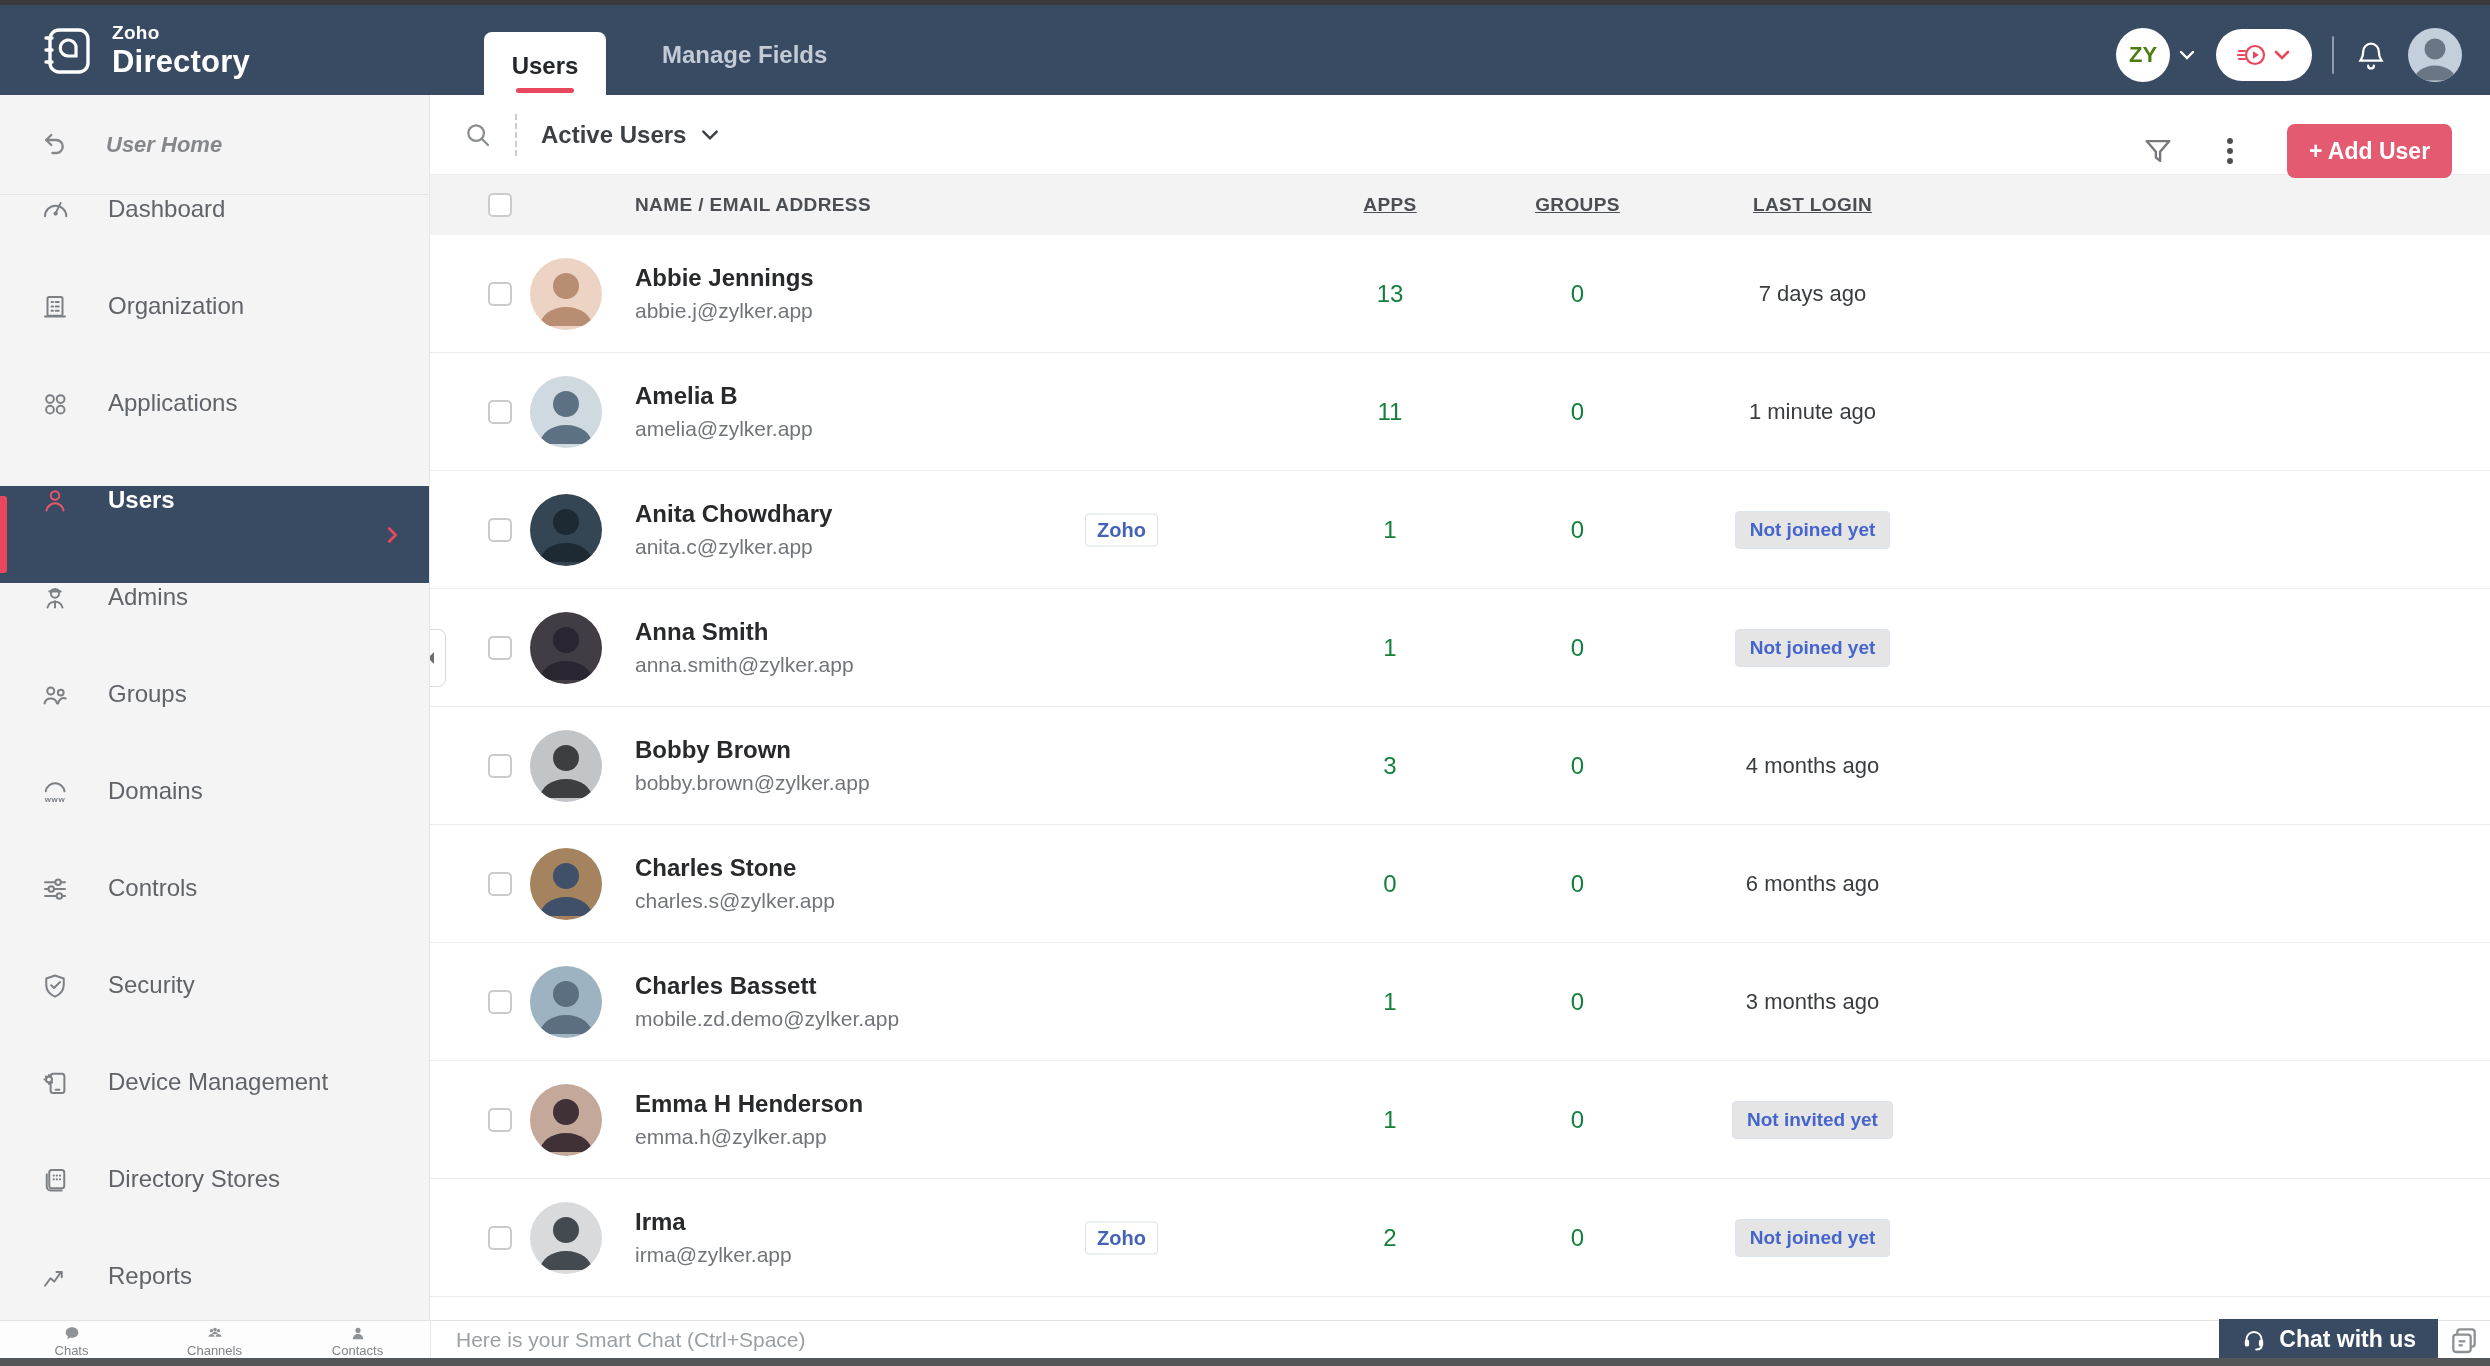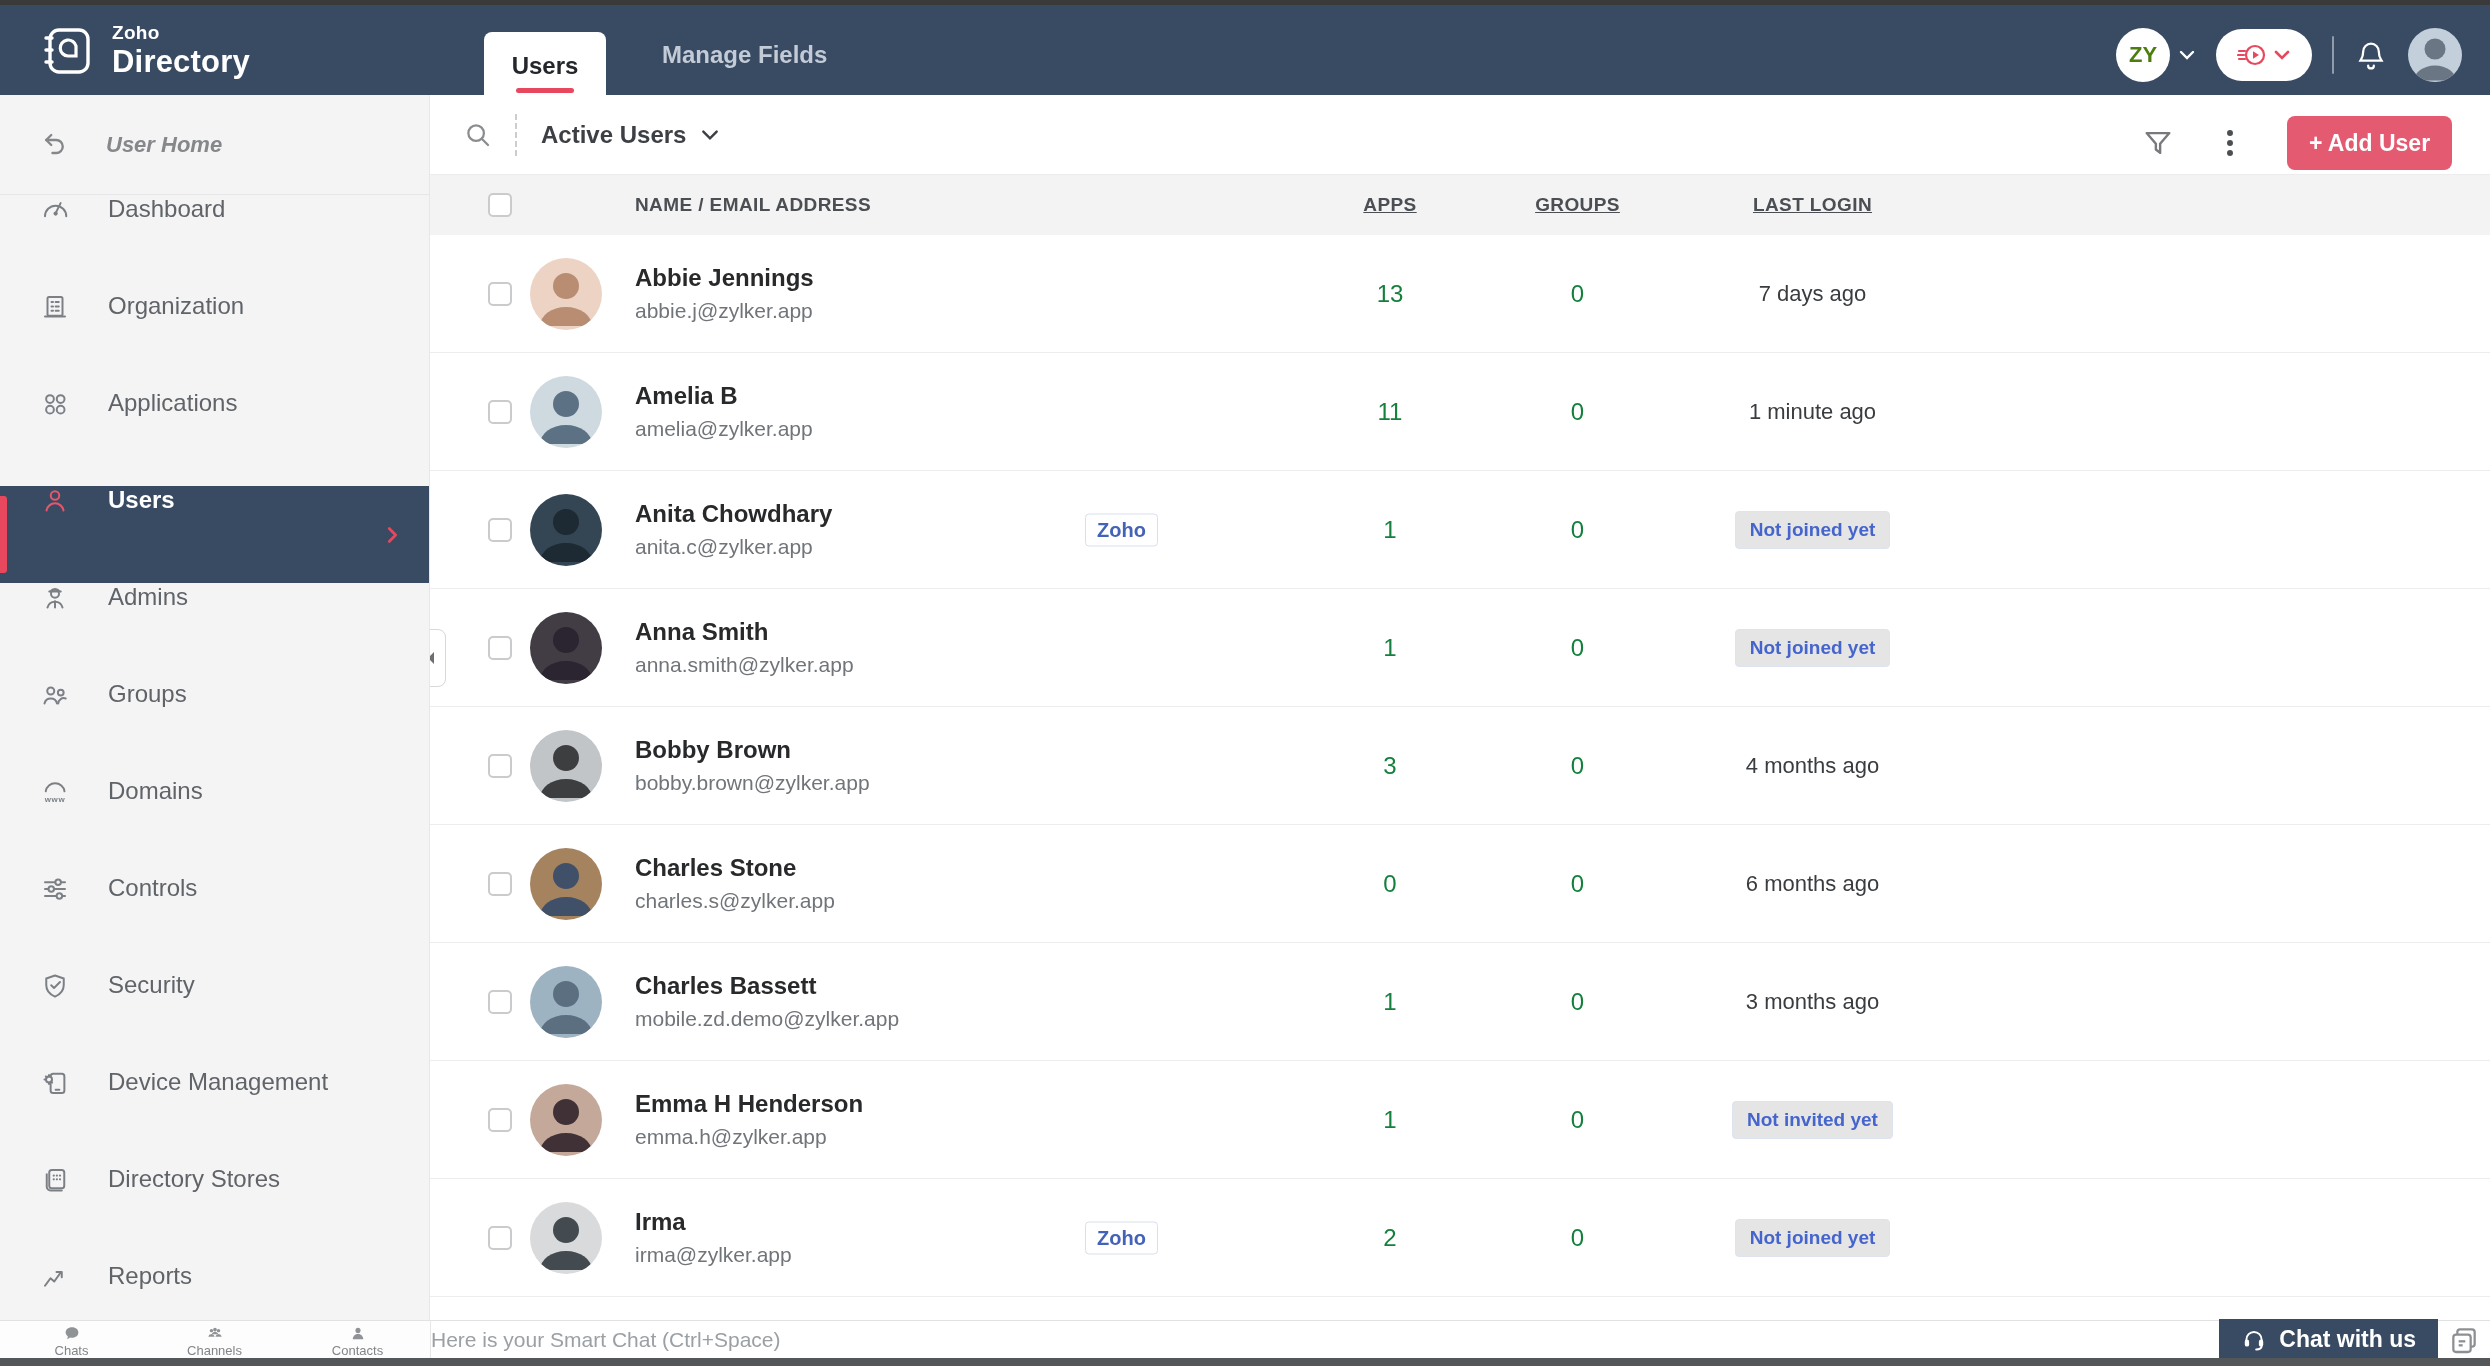--- a/index.html
+++ b/index.html
@@ -48,21 +48,21 @@
 
   
   .content { position:relative; flex:1; background:#fff; overflow:hidden; }
   .collapse-handle { position:absolute; left:-14px; top:534px; width:30px; height:58px; background:#fff; border:1px solid #d8d8da; border-radius:8px; z-index:20; display:flex; align-items:center; justify-content:center; color:#6b6e72; font-size:18px; cursor:pointer; }
 
   .toolbar { position:relative; height:80px; border-bottom:1px solid #ececee; display:flex; align-items:center; }
   .search-btn { margin-left:33px; width:30px; height:30px; cursor:pointer; }
   .toolbar-divider { margin-left:22px; height:42px; border-left:2px dashed #cccdcf; }
   .view-selector { display:flex; align-items:center; gap:14px; margin-left:24px; cursor:pointer; }
   .view-selector .vs-label { font-size:24px; font-weight:600; color:#3c3f44; }
-  .tool-right { position:absolute; right:0; top:8px; height:80px; display:flex; align-items:center; }
+  .tool-right { position:absolute; right:0; top:16px; height:80px; display:flex; align-items:center; }
   .funnel-btn, .kebab-btn { width:34px; height:34px; cursor:pointer; }
   .funnel-btn { margin-right:38px; }
   .kebab-btn { margin-right:40px; }
   .add-user-btn { margin-right:38px; width:165px; height:54px; border:none; border-radius:8px; background:#e45a70; color:#fff; font-size:23px; font-weight:600; font-family:"Liberation Sans",sans-serif; cursor:pointer; }
 
   .thead { height:60px; background:#f3f3f4; display:grid; grid-template-columns:40px 60px 105px 670px 170px 205px 265px 1fr; align-items:center; font-size:19px; font-weight:700; color:#4b4e52; letter-spacing:.4px; }
   .rows { overflow:hidden; height:1085px; }
   .trow { height:118px; display:grid; grid-template-columns:40px 60px 105px 670px 170px 205px 265px 1fr; align-items:center; border-bottom:1px solid #ededee; cursor:pointer; background:#fff; }
   .cb { width:24px; height:24px; border:2px solid #c9cbcd; border-radius:5px; background:#fff; cursor:pointer; justify-self:center; }
   .thead .cb { justify-self:center; }
@@ -74,21 +74,21 @@
   .num { text-align:center; font-size:24px; color:#15803d; }
   .chead { text-align:center;text-decoration:underline; }
   .login { display:flex; justify-content:center; font-size:22px; color:#3a3d40; }
   .status-badge { font-size:19px; font-weight:700; color:#4565cc; background:#e5e5e5; border:1px solid #dee3f0; border-radius:4px; padding:7px 14px; }
 
   
   .dock { position:absolute; left:0; bottom:8px; width:430px; height:38px; background:#fdfdfd; border-top:1px solid #e2e2e3; display:flex; overflow:hidden; z-index:35; }
   .dock-item { width:143px; display:flex; flex-direction:column; align-items:center; padding-top:4px; cursor:pointer; color:#828588; }
   .dock-item .dlabel { font-size:13px; margin-top:1px; }
   .smartchat { position:absolute; left:430px; right:0; bottom:8px; height:38px; background:#fff; border-top:1px solid #e2e2e3; border-left:1px solid #e7e7e8; display:flex; align-items:center; z-index:35; }
-  .smartchat .sc-text { font-size:21px; color:#9ba0a5;text-align:right; }
+  .smartchat .sc-text { margin-left:25px; font-size:21px; color:#9ba0a5;text-align:right; }
   .chat-btn { position:absolute; right:52px; top:-2px; height:40px; background:#394a63; color:#fff; display:flex; align-items:center; gap:12px; padding:0 22px; font-size:23px; font-weight:600; border:none; cursor:pointer; }
   .pages-btn { position:absolute; right:10px; top:3px; width:32px; height:32px; cursor:pointer; }
 
   svg { display:block; }
 </style>
 </head>
 <body>
 
 <div class="stage">
   <div class="top-strip"></div>

